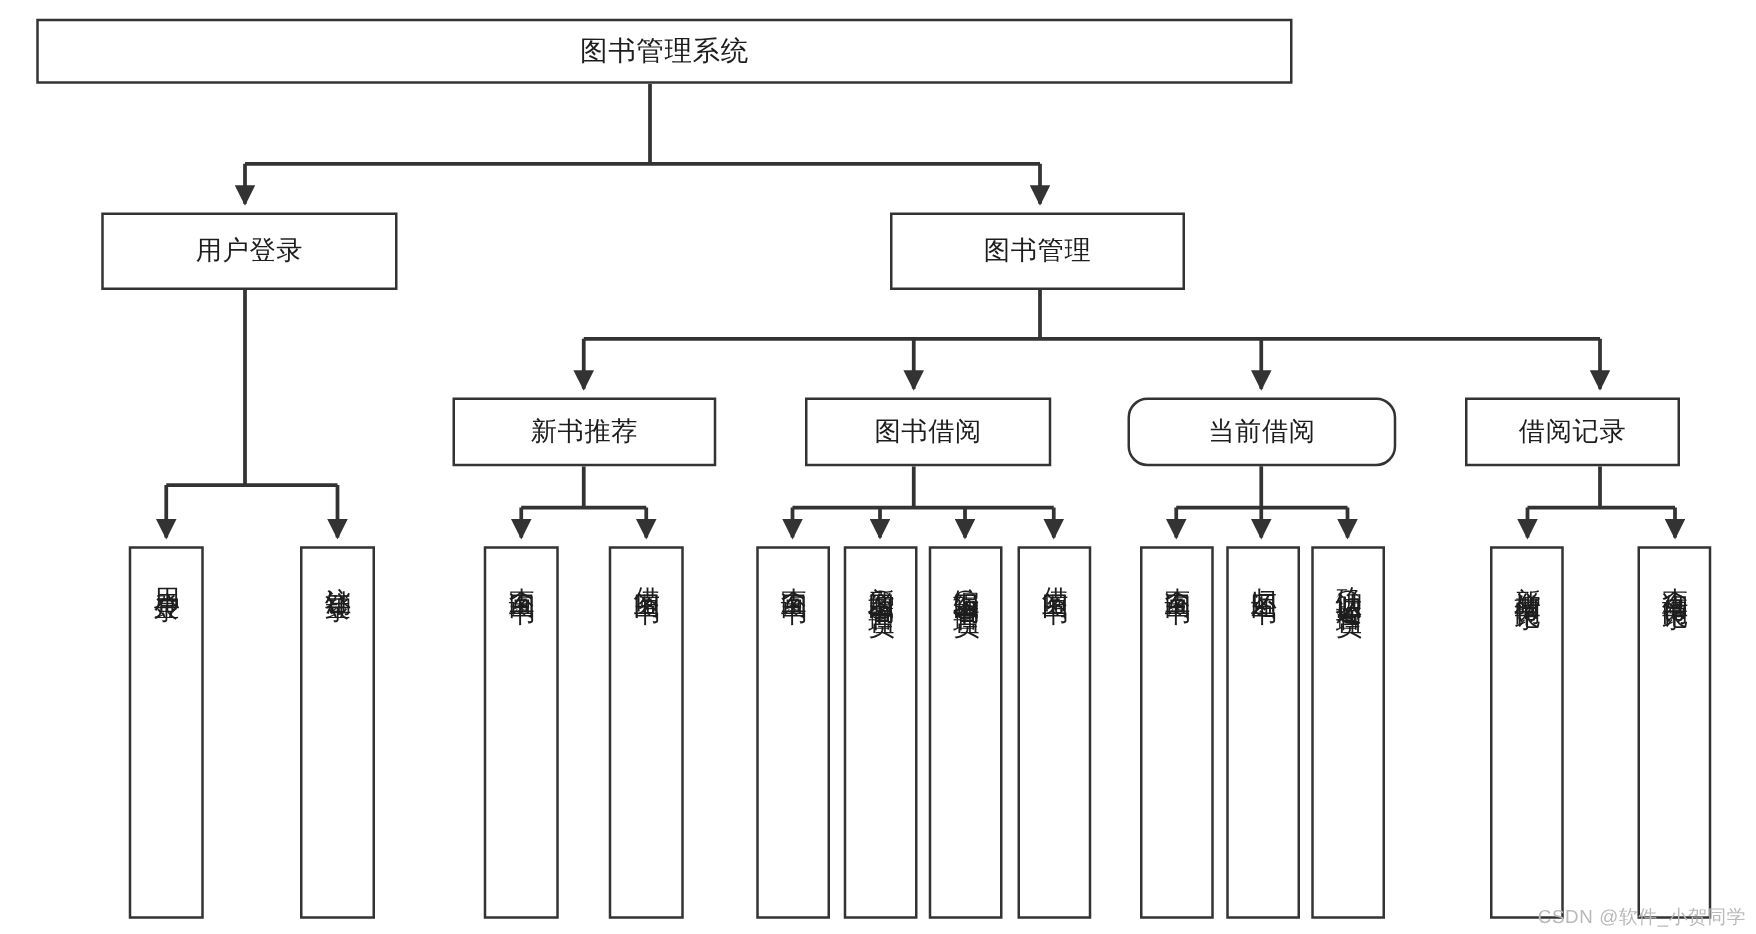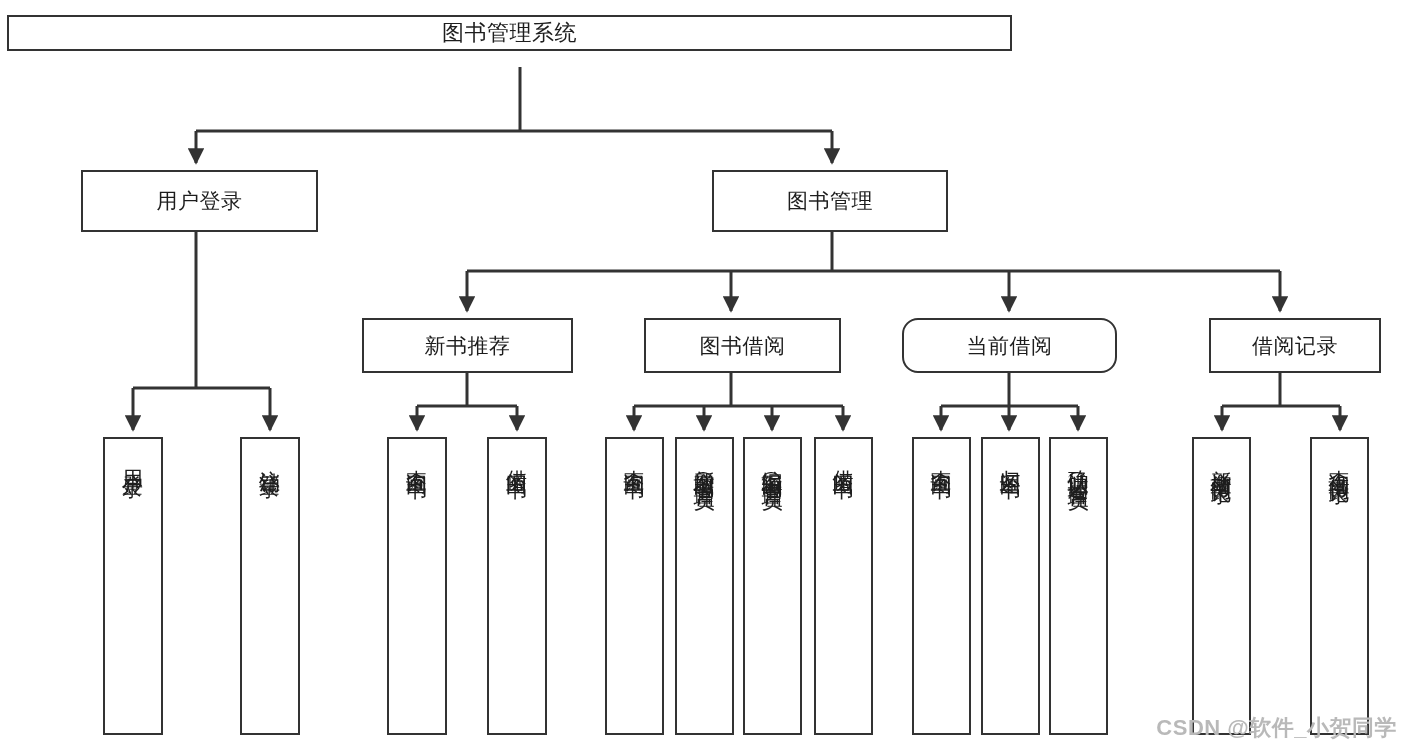--- a/index.html
+++ b/index.html
@@ -53,27 +53,26 @@
     writing-mode:vertical-rl;
     text-orientation:upright;
     font-size:21px;
     letter-spacing:3px;
     line-height:1;
     white-space:nowrap;
   }
   #watermark{
     position:absolute;
     right:8px;bottom:4px;
-    font-size:22px;
+    font-size:15px;
     color:#b9b9b9;
     letter-spacing:0.5px;
     z-index:6;
     user-select:none;
     white-space:nowrap;
-    font-weight:bold;
   }
 </style>
 </head>
 <body>
 
 <div id="diagram-root">
 
   <svg class="edges" viewBox="0 0 1405 747" width="1405" height="747">
     <defs>
       <marker id="arrow" viewBox="0 0 10 10" refX="9" refY="5" markerWidth="5.5" markerHeight="5.5" orient="auto-start-reverse">
@@ -117,41 +116,41 @@
       <path d="M 1009 406 L 1009 430" marker-end="url(#arrow)"></path>
       <path d="M 1078 406 L 1078 430" marker-end="url(#arrow)"></path>
 
       <path d="M 1280 373 L 1280 406"></path>
       <path d="M 1222 406 L 1340 406"></path>
       <path d="M 1222 406 L 1222 430" marker-end="url(#arrow)"></path>
       <path d="M 1340 406 L 1340 430" marker-end="url(#arrow)"></path>
     </g>
   </svg>
 
-  <div class="node horiz root" style="left:7px;top:15px;width:1005px;height:36px;">
+  <div class="node horiz root" style="left:29px;top:15px;width:1005px;height:52px;">
     <span class="lbl">图书管理系统</span>
   </div>
 
   <div class="node horiz" style="left:81px;top:170px;width:237px;height:62px;">
     <span class="lbl">用户登录</span>
   </div>
   <div class="node horiz" style="left:712px;top:170px;width:236px;height:62px;">
     <span class="lbl">图书管理</span>
   </div>
 
   <div class="node horiz" style="left:362px;top:318px;width:211px;height:55px;">
     <span class="lbl">新书推荐</span>
   </div>
   <div class="node horiz" style="left:633px;top:318px;width:197px;height:55px;margin-left:11px;">
     <span class="lbl">图书借阅</span>
   </div>
   <div class="node horiz" style="left:902px;top:318px;width:215px;height:55px;border-radius:16px;">
     <span class="lbl">当前借阅</span>
   </div>
-  <div class="node horiz" style="left:1172px;top:318px;width:172px;height:55px;margin-left:37px;">
+  <div class="node horiz" style="left:1172px;top:318px;width:172px;height:55px;">
     <span class="lbl">借阅记录</span>
   </div>
 
   <div class="node leaf" style="left:103px;top:437px;width:60px;height:298px;">
     <span class="lbl">用户登录</span>
   </div>
   <div class="node leaf" style="left:240px;top:437px;width:60px;height:298px;">
     <span class="lbl">注销登录</span>
   </div>
 

